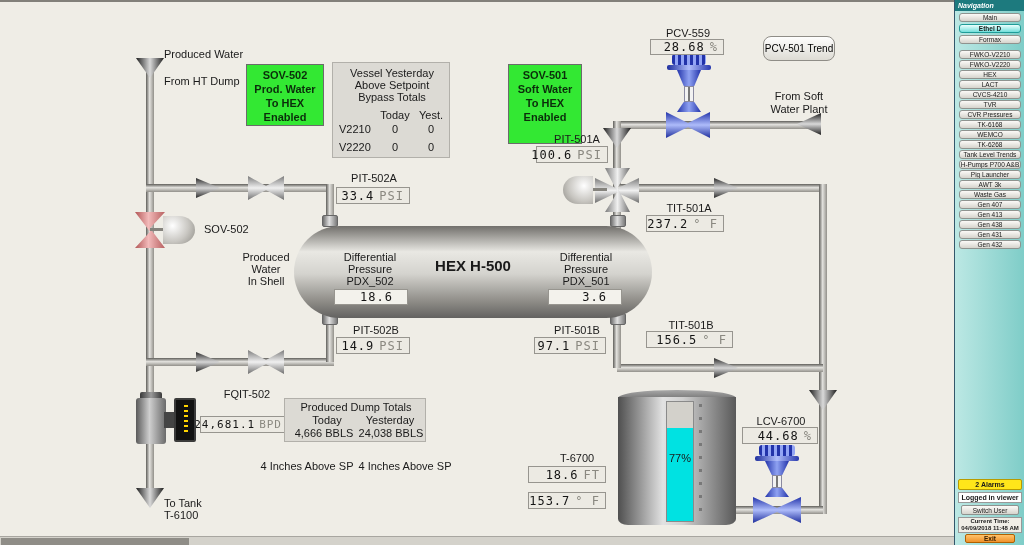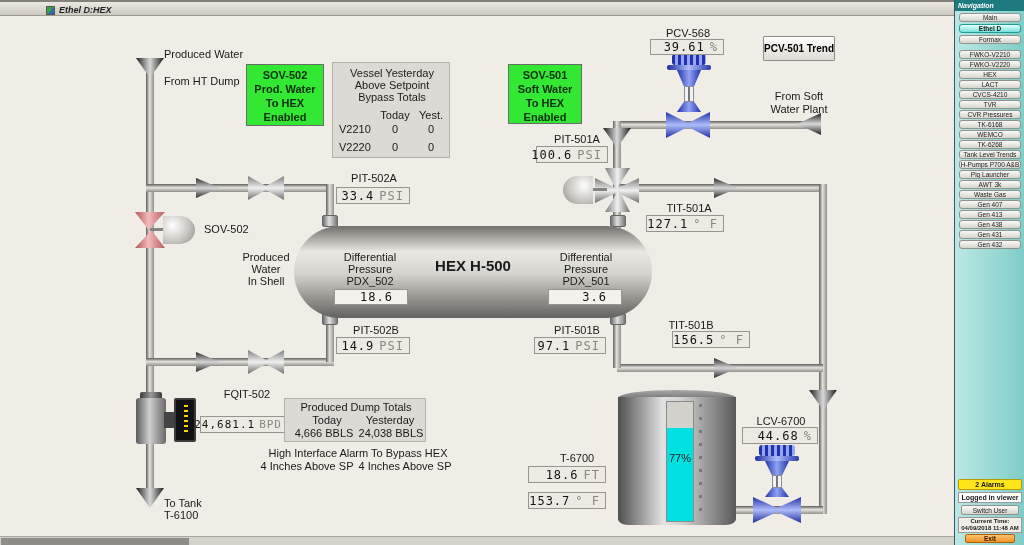--- a/index.html
+++ b/index.html
@@ -30,21 +30,21 @@
   .bcap{position:absolute;border-radius:3px;background:repeating-linear-gradient(90deg,#2233aa 0 3px,#93a5f5 3px 6px)}
   .bflange{position:absolute;border-radius:2px;background:linear-gradient(90deg,#1f2f9e,#aebcfa 50%,#2a3aae)}
   .btrap-d{position:absolute;clip-path:polygon(0 0,100% 0,72% 100%,28% 100%);background:linear-gradient(90deg,#2233aa,#8fa2f2 50%,#2233aa)}
   .btrap-u{position:absolute;clip-path:polygon(28% 0,72% 0,100% 100%,0 100%);background:linear-gradient(90deg,#2233aa,#8fa2f2 50%,#2233aa)}
   .bstem{position:absolute;background:#f2f2f2;border:1px solid #8a8aa0;box-sizing:border-box}
   .bstem::after{content:"";position:absolute;left:50%;top:0;bottom:0;width:2px;margin-left:-1px;background:#777}
   .bbody{position:absolute;clip-path:polygon(0 0,50% 42%,100% 0,100% 100%,50% 58%,0 100%);background:linear-gradient(180deg,#2233aa,#aebcfa 50%,#1f2f9e)}
   
   .greenbox{position:absolute;background:#33e833;border:1px solid #6b6b6b;text-align:center;font-weight:bold;font-size:11px;line-height:14px;color:#0b2e0b;padding-top:3px;box-sizing:border-box}
   .graybox{position:absolute;background:#dcdad4;border:1px solid #b2b0aa;box-sizing:border-box}
-  .btn{position:absolute;background:linear-gradient(180deg,#fefefd,#dddbd4);border:1px solid #8f8d87;border-radius:1px;display:flex;align-items:center;justify-content:center;font-weight:bold;box-sizing:border-box}
+  .btn{position:absolute;background:linear-gradient(180deg,#fefefd,#dddbd4);border:1px solid #8f8d87;border-radius:8px;display:flex;align-items:center;justify-content:center;font-weight:normal;box-sizing:border-box}
   
   .itable{position:absolute;border:1px solid #b0aea8;background:#f0efe9;box-sizing:border-box}
   .itable .row{height:13px;background:#d9d7d1;margin-bottom:1px;display:flex;justify-content:space-between;align-items:center;padding:0 3px;font-size:9.5px;white-space:nowrap}
   .itable .hdr{justify-content:center;color:#2424c8;font-weight:bold;font-size:10px}
   
   #nav{position:absolute;left:954px;top:0;width:70px;height:545px;background:linear-gradient(90deg,#bce8e4,#7fcdc8);border-left:1px solid #33576b;box-sizing:border-box}
   .nav-hdr{position:absolute;left:0;top:0;width:100%;height:11px;background:#1d7a7e;color:#fff;font-style:italic;font-weight:bold;font-size:7px;line-height:11px;padding-left:3px;box-sizing:border-box}
   .nb{position:absolute;left:4px;width:62px;height:9px;border-radius:3px;background:linear-gradient(180deg,#fbfaf7,#d6d4cd);border:1px solid #8f938f;font-size:6.5px;display:flex;align-items:center;justify-content:center;color:#1a1a1a;box-sizing:border-box;white-space:nowrap;overflow:hidden}
   .nb.sel{background:linear-gradient(180deg,#ecfffe,#72dfda);border-color:#1e9c98;font-weight:bold}
   .nsmall{position:absolute;left:3px;width:64px;box-sizing:border-box;display:flex;align-items:center;justify-content:center;font-weight:bold;white-space:nowrap;overflow:hidden}
@@ -68,24 +68,20 @@
   .meter-conn{position:absolute;left:164px;top:412px;width:10px;height:16px;background:#444}
   .meter-disp{position:absolute;left:174px;top:398px;width:22px;height:44px;background:#111;border:2px solid #3a3a3a;border-radius:2px;box-sizing:border-box}
   .meter-digits{position:absolute;left:8px;top:5px;width:4px;height:30px;background:repeating-linear-gradient(180deg,#ffd400 0 2px,transparent 2px 5px)}
 </style>
 </head>
 <body>
 
 <div id="root">
 
   <div id="frame-top"></div>
-  <div id="titlebar">
-    <div id="app-icon"></div>
-    <div id="title-text">Ethel D:HEX</div>
-  </div>
 
   <div class="pv" style="left:146px;top:72px;height:420px"></div>
   <div class="ph" style="left:146px;top:184px;width:188px"></div>
   <div class="pv" style="left:326px;top:184px;height:42px"></div>
   <div class="ph" style="left:146px;top:358px;width:188px"></div>
   <div class="pv" style="left:326px;top:318px;height:44px"></div>
   <div class="ph" style="left:613px;top:121px;width:200px"></div>
   <div class="pv" style="left:613px;top:121px;height:108px"></div>
   <div class="ph" style="left:617px;top:184px;width:206px"></div>
   <div class="pv" style="left:819px;top:184px;height:330px"></div>
@@ -168,44 +164,44 @@
   <div class="lbl ctr" style="left:230px;top:275px;width:72px">In Shell</div>
   <div class="lbl" style="left:164px;top:497px">To Tank</div>
   <div class="lbl" style="left:164px;top:509px">T-6100</div>
 
   <div class="greenbox" style="left:246px;top:64px;width:78px;height:62px">
     <div>SOV-502</div>
     <div>Prod. Water</div>
     <div>To HEX</div>
     <div>Enabled</div>
   </div>
-  <div class="greenbox" style="left:508px;top:64px;width:74px;height:60px">
+  <div class="greenbox" style="left:508px;top:64px;width:74px;height:80px">
     <div>SOV-501</div>
     <div>Soft Water</div>
     <div>To HEX</div>
     <div>Enabled</div>
   </div>
 
   <div class="graybox" style="left:332px;top:62px;width:118px;height:96px">
     <div class="lbl ctr" style="left:0;top:4px;width:118px">Vessel Yesterday</div>
     <div class="lbl ctr" style="left:0;top:16px;width:118px">Above Setpoint</div>
     <div class="lbl ctr" style="left:0;top:28px;width:118px">Bypass Totals</div>
     <div class="lbl ctr" style="left:42px;top:46px;width:40px">Today</div>
     <div class="lbl ctr" style="left:82px;top:46px;width:32px">Yest.</div>
     <div class="lbl" style="left:6px;top:60px">V2210</div>
     <div class="lbl ctr" style="left:42px;top:60px;width:40px">0</div>
     <div class="lbl ctr" style="left:82px;top:60px;width:32px">0</div>
     <div class="lbl" style="left:6px;top:78px">V2220</div>
     <div class="lbl ctr" style="left:42px;top:78px;width:40px">0</div>
     <div class="lbl ctr" style="left:82px;top:78px;width:32px">0</div>
   </div>
 
-  <div class="lbl ctr" style="left:650px;top:27px;width:76px">PCV-568</div>
+  <div class="lbl ctr" style="left:650px;top:27px;width:76px">PCV-559</div>
   <div class="val" style="left:650px;top:39px;width:74px;height:16px">
-      <span class="num">39.61</span>
+      <span class="num">28.68</span>
       <span class="unit">%</span>
     </div>
 
   <div class="btn" style="left:763px;top:36px;width:72px;height:25px;font-size:10px;white-space:nowrap">PCV-501 Trend</div>
 
   <div class="lbl ctr" style="left:338px;top:172px;width:72px">PIT-502A</div>
   <div class="val" style="left:336px;top:187px;width:74px">
       <span class="num">33.4</span>
       <span class="unit">PSI</span>
     </div>
@@ -217,32 +213,32 @@
     </div>
 
   <div class="lbl ctr" style="left:542px;top:133px;width:70px">PIT-501A</div>
   <div class="val" style="left:536px;top:146px;width:72px">
       <span class="num">100.6</span>
       <span class="unit">PSI</span>
     </div>
 
   <div class="lbl ctr" style="left:650px;top:202px;width:78px">TIT-501A</div>
   <div class="val" style="left:646px;top:215px;width:78px">
-      <span class="num">127.1</span>
+      <span class="num">237.2</span>
       <span class="unit">° F</span>
     </div>
 
   <div class="lbl ctr" style="left:542px;top:324px;width:70px">PIT-501B</div>
   <div class="val" style="left:534px;top:337px;width:72px">
       <span class="num">97.1</span>
       <span class="unit">PSI</span>
     </div>
 
   <div class="lbl ctr" style="left:652px;top:319px;width:78px">TIT-501B</div>
-  <div class="val" style="left:672px;top:331px;width:78px">
+  <div class="val" style="left:646px;top:331px;width:87px">
       <span class="num">156.5</span>
       <span class="unit">° F</span>
     </div>
 
   <div class="lbl ctr" style="left:214px;top:388px;width:66px">FQIT-502</div>
   <div class="val sm" style="left:200px;top:416px;width:86px">
       <span class="num">24,681.1</span>
       <span class="unit">BPD</span>
     </div>
 
@@ -262,21 +258,20 @@
   </div>
 
   <div class="graybox" style="left:284px;top:398px;width:142px;height:44px">
     <div class="lbl ctr" style="left:0;top:2px;width:142px">Produced Dump Totals</div>
     <div class="lbl ctr" style="left:14px;top:15px;width:56px">Today</div>
     <div class="lbl ctr" style="left:74px;top:15px;width:62px">Yesterday</div>
     <div class="lbl ctr" style="left:4px;top:28px;width:70px">4,666 BBLS</div>
     <div class="lbl ctr" style="left:72px;top:28px;width:68px">24,038 BBLS</div>
   </div>
 
-  <div class="lbl ctr" style="left:258px;top:447px;width:200px">High Interface Alarm To Bypass HEX</div>
   <div class="lbl ctr" style="left:252px;top:460px;width:110px">4 Inches Above SP</div>
   <div class="lbl ctr" style="left:350px;top:460px;width:110px">4 Inches Above SP</div>
 
 
   <div id="tank-top"></div>
   <div id="tank-body"></div>
   <div id="tank-glass"></div>
   <div id="tank-rivets"></div>
   <div class="lbl ctr" style="left:666px;top:452px;width:28px">77%</div>
   <div class="lbl ctr" style="left:544px;top:452px;width:66px">T-6700</div>

